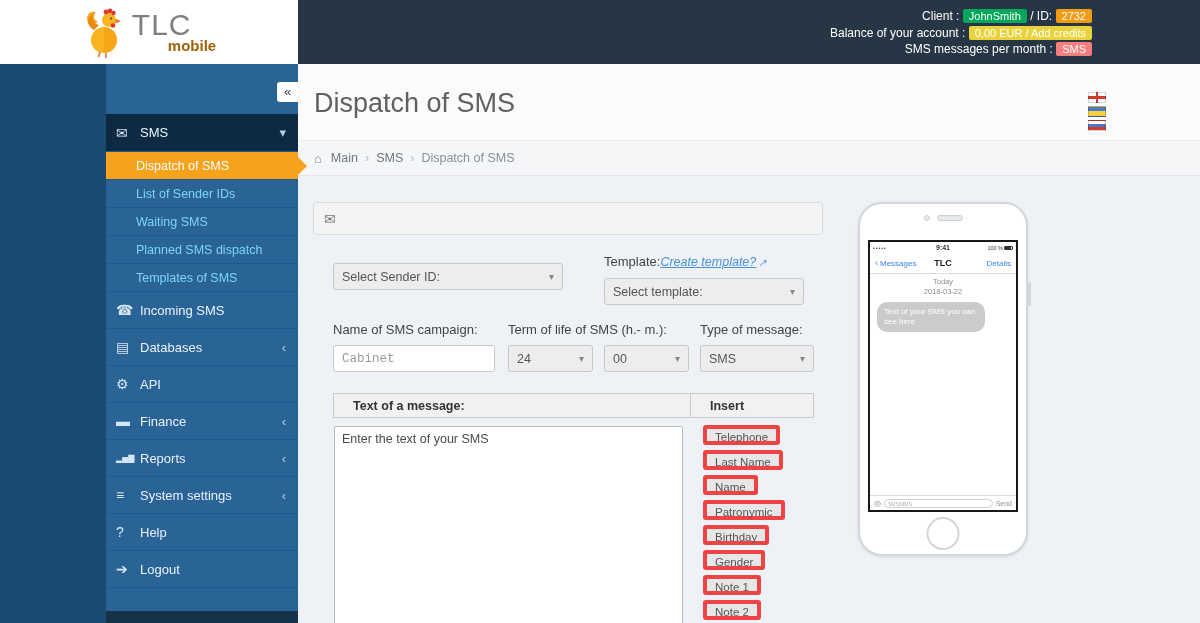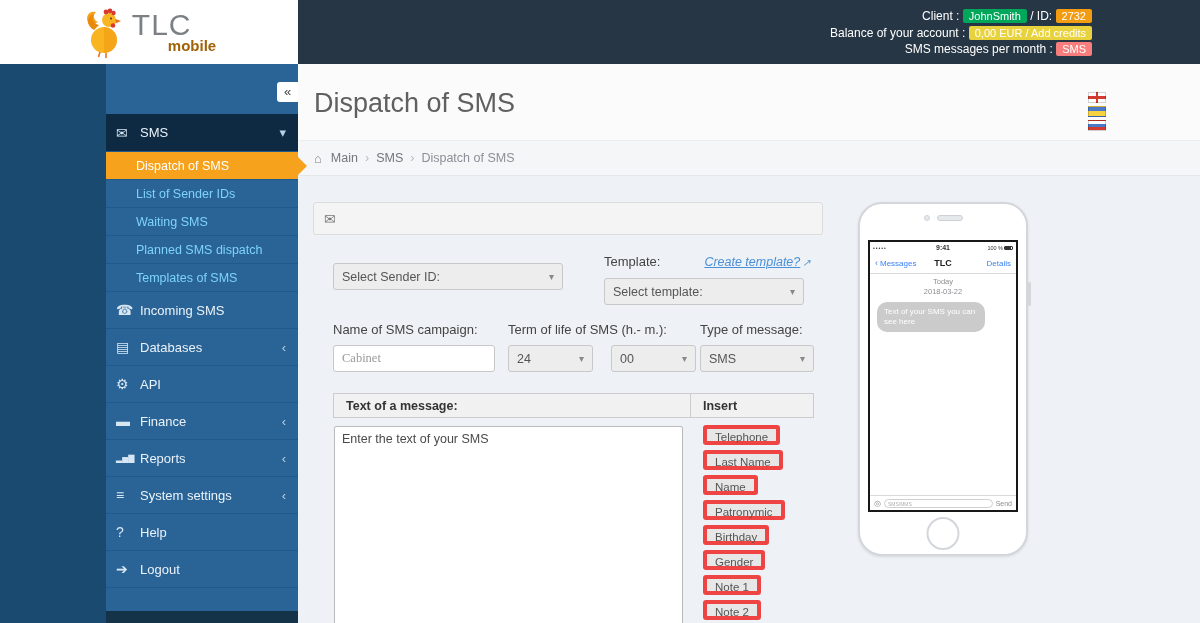--- a/index.html
+++ b/index.html
@@ -57,37 +57,37 @@
   .panel-head .env { color:#777; font-size:14px; }
 
   .form-grid { margin-top:19px; padding-left:20px; }
   .row-st { display:flex; }
   .col-sender { width:271px; }
   .lbl-row { display:flex; align-items:baseline; font-size:13px; color:#444; }
   .link { color:#4a90d9; text-decoration:underline; font-size:12.5px; cursor:pointer; }
   .link.italic { font-style:italic; }
   .ext { font-size:10px; margin-left:2px; text-decoration:none; display:inline-block; }
   .ml-sender { margin-left:27px; }
-  .ml-template { margin-left:44px; }
+  .ml-template { }
   .sel { margin-top:9px; height:27px; background:#ededed; border:1px solid #c8c8c8; border-radius:3px; display:flex; align-items:center; padding:0 8px; font-size:12.5px; color:#555; cursor:pointer; }
   .sel .caret { margin-left:auto; color:#888; font-size:10px; }
   .sel-sender { width:230px; }
   .sel-template { width:200px; }
 
   .row-2 { display:flex; margin-top:17px; }
   .col-campaign { width:175px; }
   .col-term { width:192px; }
-  .inp { margin-top:8px; width:162px; height:27px; border:1px solid #c8c8c8; border-radius:3px; padding:0 8px; font-size:12.5px; color:#555; background:#fff; font-family:Liberation Serif, serif; display:block; }
+  .inp { margin-top:8px; width:162px; height:27px; border:1px solid #c8c8c8; border-radius:3px; padding:0 8px; font-size:12.5px; color:#555; background:#fff; font-family:Liberation Mono, monospace; display:block; }
   .inp::placeholder { color:#9a9a9a; }
-  .term-row { display:flex; gap:18px; margin-top:8px; }
+  .term-row { display:flex; gap:11px; margin-top:8px; }
   .sel-term { width:85px; margin-top:0; }
   .sel-type { width:114px; margin-top:8px; }
 
   .msg-table { margin-top:21px; display:grid; grid-template-columns:358px 123px; }
-  .msg-th { background:#f1f1f1; border:1px solid #ccc; height:25px; display:flex; align-items:center; padding-left:12px; font-size:12.5px; font-weight:bold; color:#333; }
+  .msg-th { background:#f1f1f1; border:1px solid #ccc; height:25px; display:flex; align-items:center; padding-left:19px; font-size:12.5px; font-weight:bold; color:#333; }
   .msg-th.second { border-left:none; }
   .msg-body-left { padding:8px 0 0 1px; }
   .msg-textarea { width:349px; height:240px; border:1px solid #bbb; border-radius:2px; padding:5px 7px; font-size:12.5px; color:#444; font-family:"Liberation Sans", sans-serif; resize:none; background:#fff; }
   .msg-textarea::placeholder { color:#4a4a4a; }
   .msg-body-right { padding:7px 0 0 12px; display:flex; flex-direction:column; align-items:flex-start; gap:5px; }
   .ins-btn { height:20px; padding:0 8px; background:#e7e7e7; border:4px solid #ef4444; border-radius:3px; font-size:11.5px; color:#555; cursor:pointer; line-height:17px; font-family:"Liberation Sans", sans-serif; }
 
   
   .phone { position:absolute; left:560px; top:26px; width:170px; height:354px; background:#fff; border:2px solid #d3d6da; border-radius:24px; box-shadow:0 1px 3px rgba(0,0,0,.10); }
   .phone-top { position:absolute; top:11px; left:0; right:0; display:flex; justify-content:center; align-items:center; gap:7px; }

